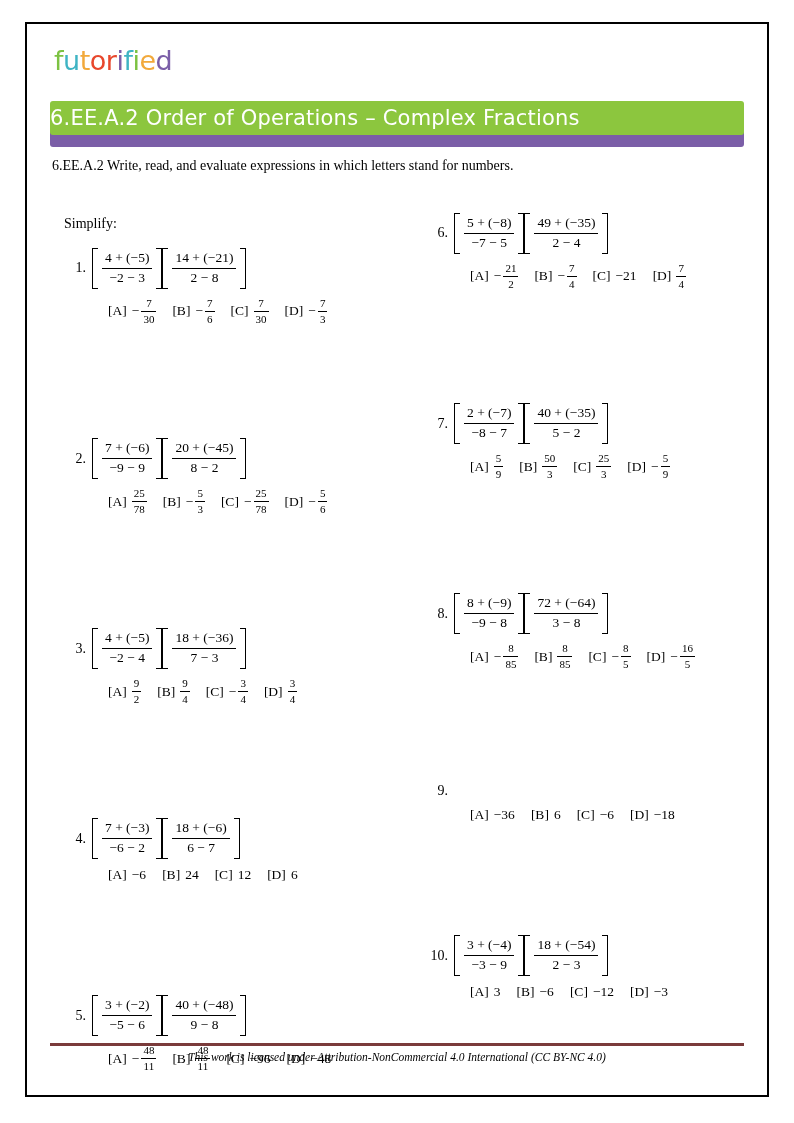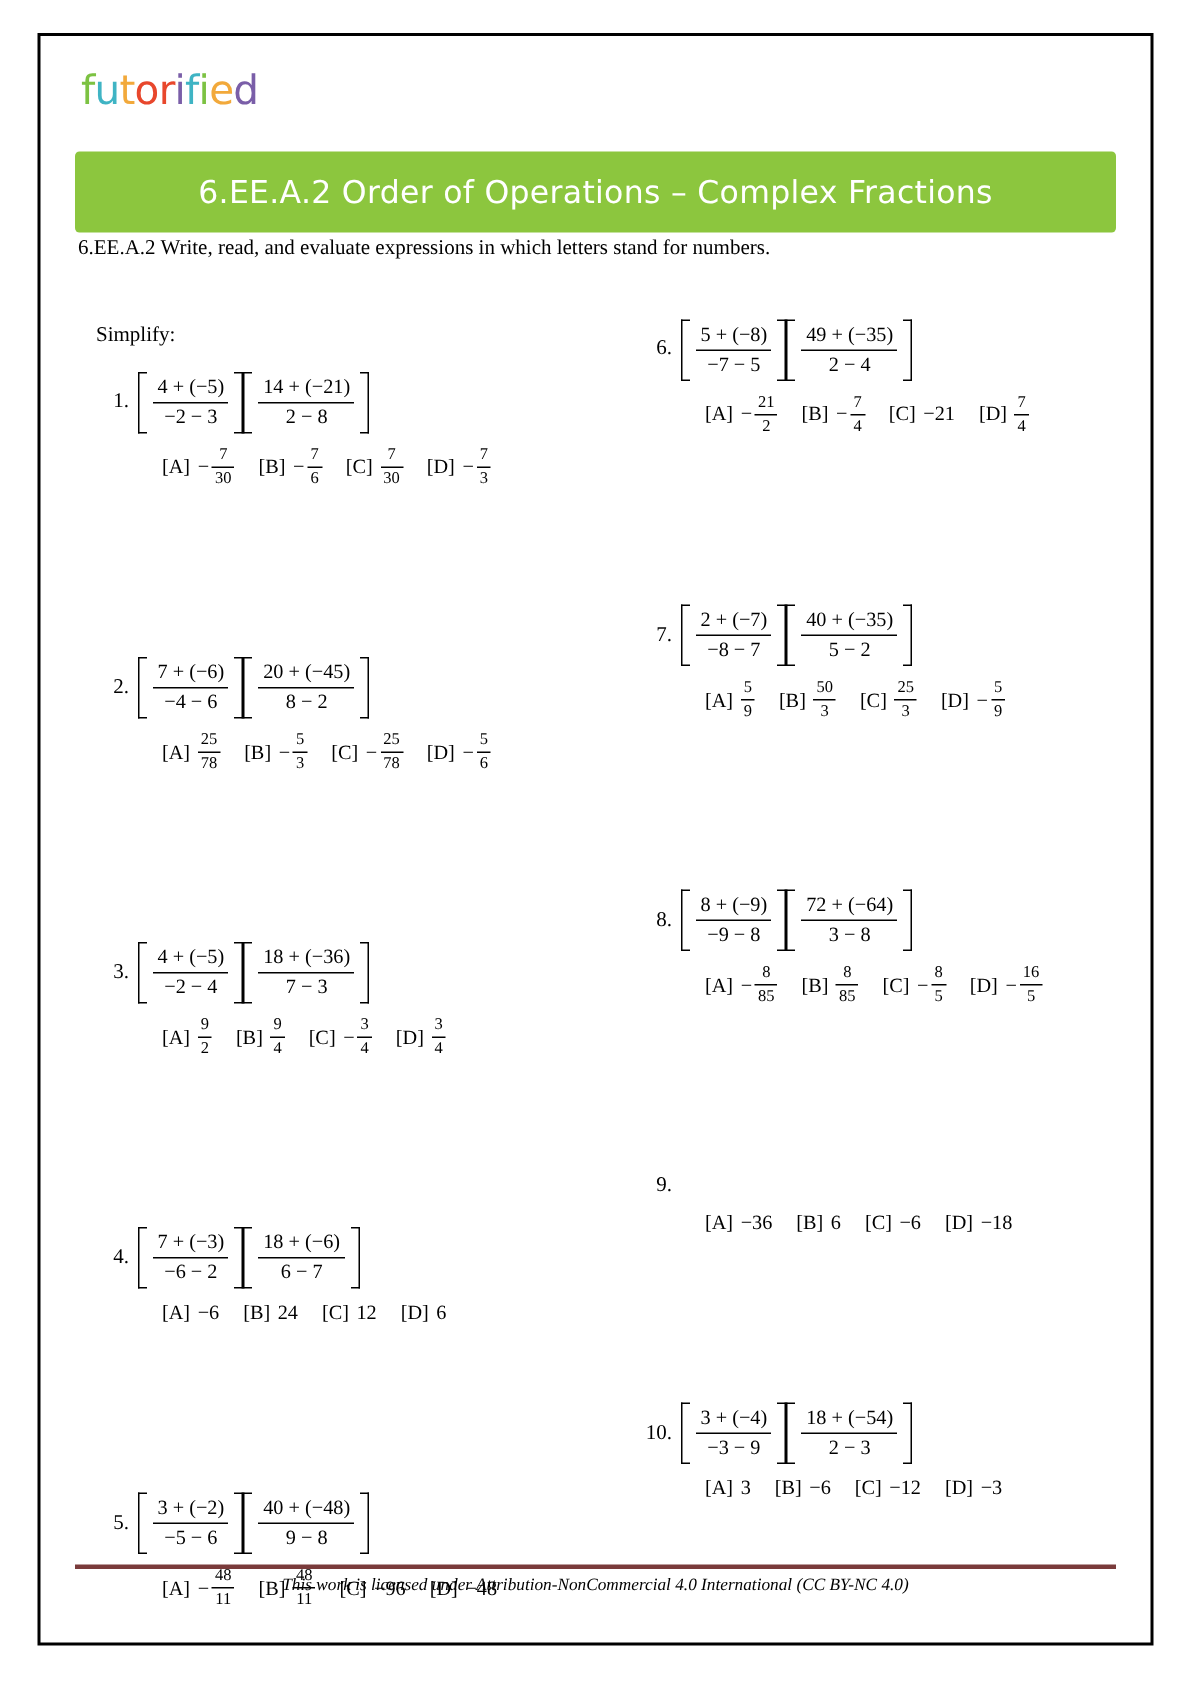--- a/index.html
+++ b/index.html
@@ -63,26 +63,25 @@
     left: 0; top: 6px;
     width: 694px;
     height: 40px;
     background: #7b5ea7;
     border-radius: 3px;
   }
   .banner {
     position: absolute;
     left: 0; top: 0;
     width: 694px;
-    height: 54px;
+    height: 34px;
     background: #8cc63e;
     border-radius: 3px;
     display: flex;
     align-items: center;
-    justify-content: center;
   }
   .banner-title {
     color: #ffffff;
     font-family: "DejaVu Sans", sans-serif;
     font-size: 21px;
     font-weight: normal;
     letter-spacing: 0.2px;
   }
 
   .standard-line {
@@ -309,21 +308,21 @@
           </div>
         </div>
         <div class="problem" style="margin-bottom: 112px;">
           <div class="prob-row">
             <div class="prob-num">2.</div>
             <div class="expr">
               <div class="brack">
                 <div class="bar left"></div>
                 <div class="frac">
                   <div class="num">7 + (−6)</div>
-                  <div class="den">−4 − 6</div>
+                  <div class="den">−9 − 9</div>
                 </div>
                 <div class="bar right"></div>
               </div>
               <div class="brack">
                 <div class="bar left"></div>
                 <div class="frac">
                   <div class="num">20 + (−45)</div>
                   <div class="den">8 − 2</div>
                 </div>
                 <div class="bar right"></div>

